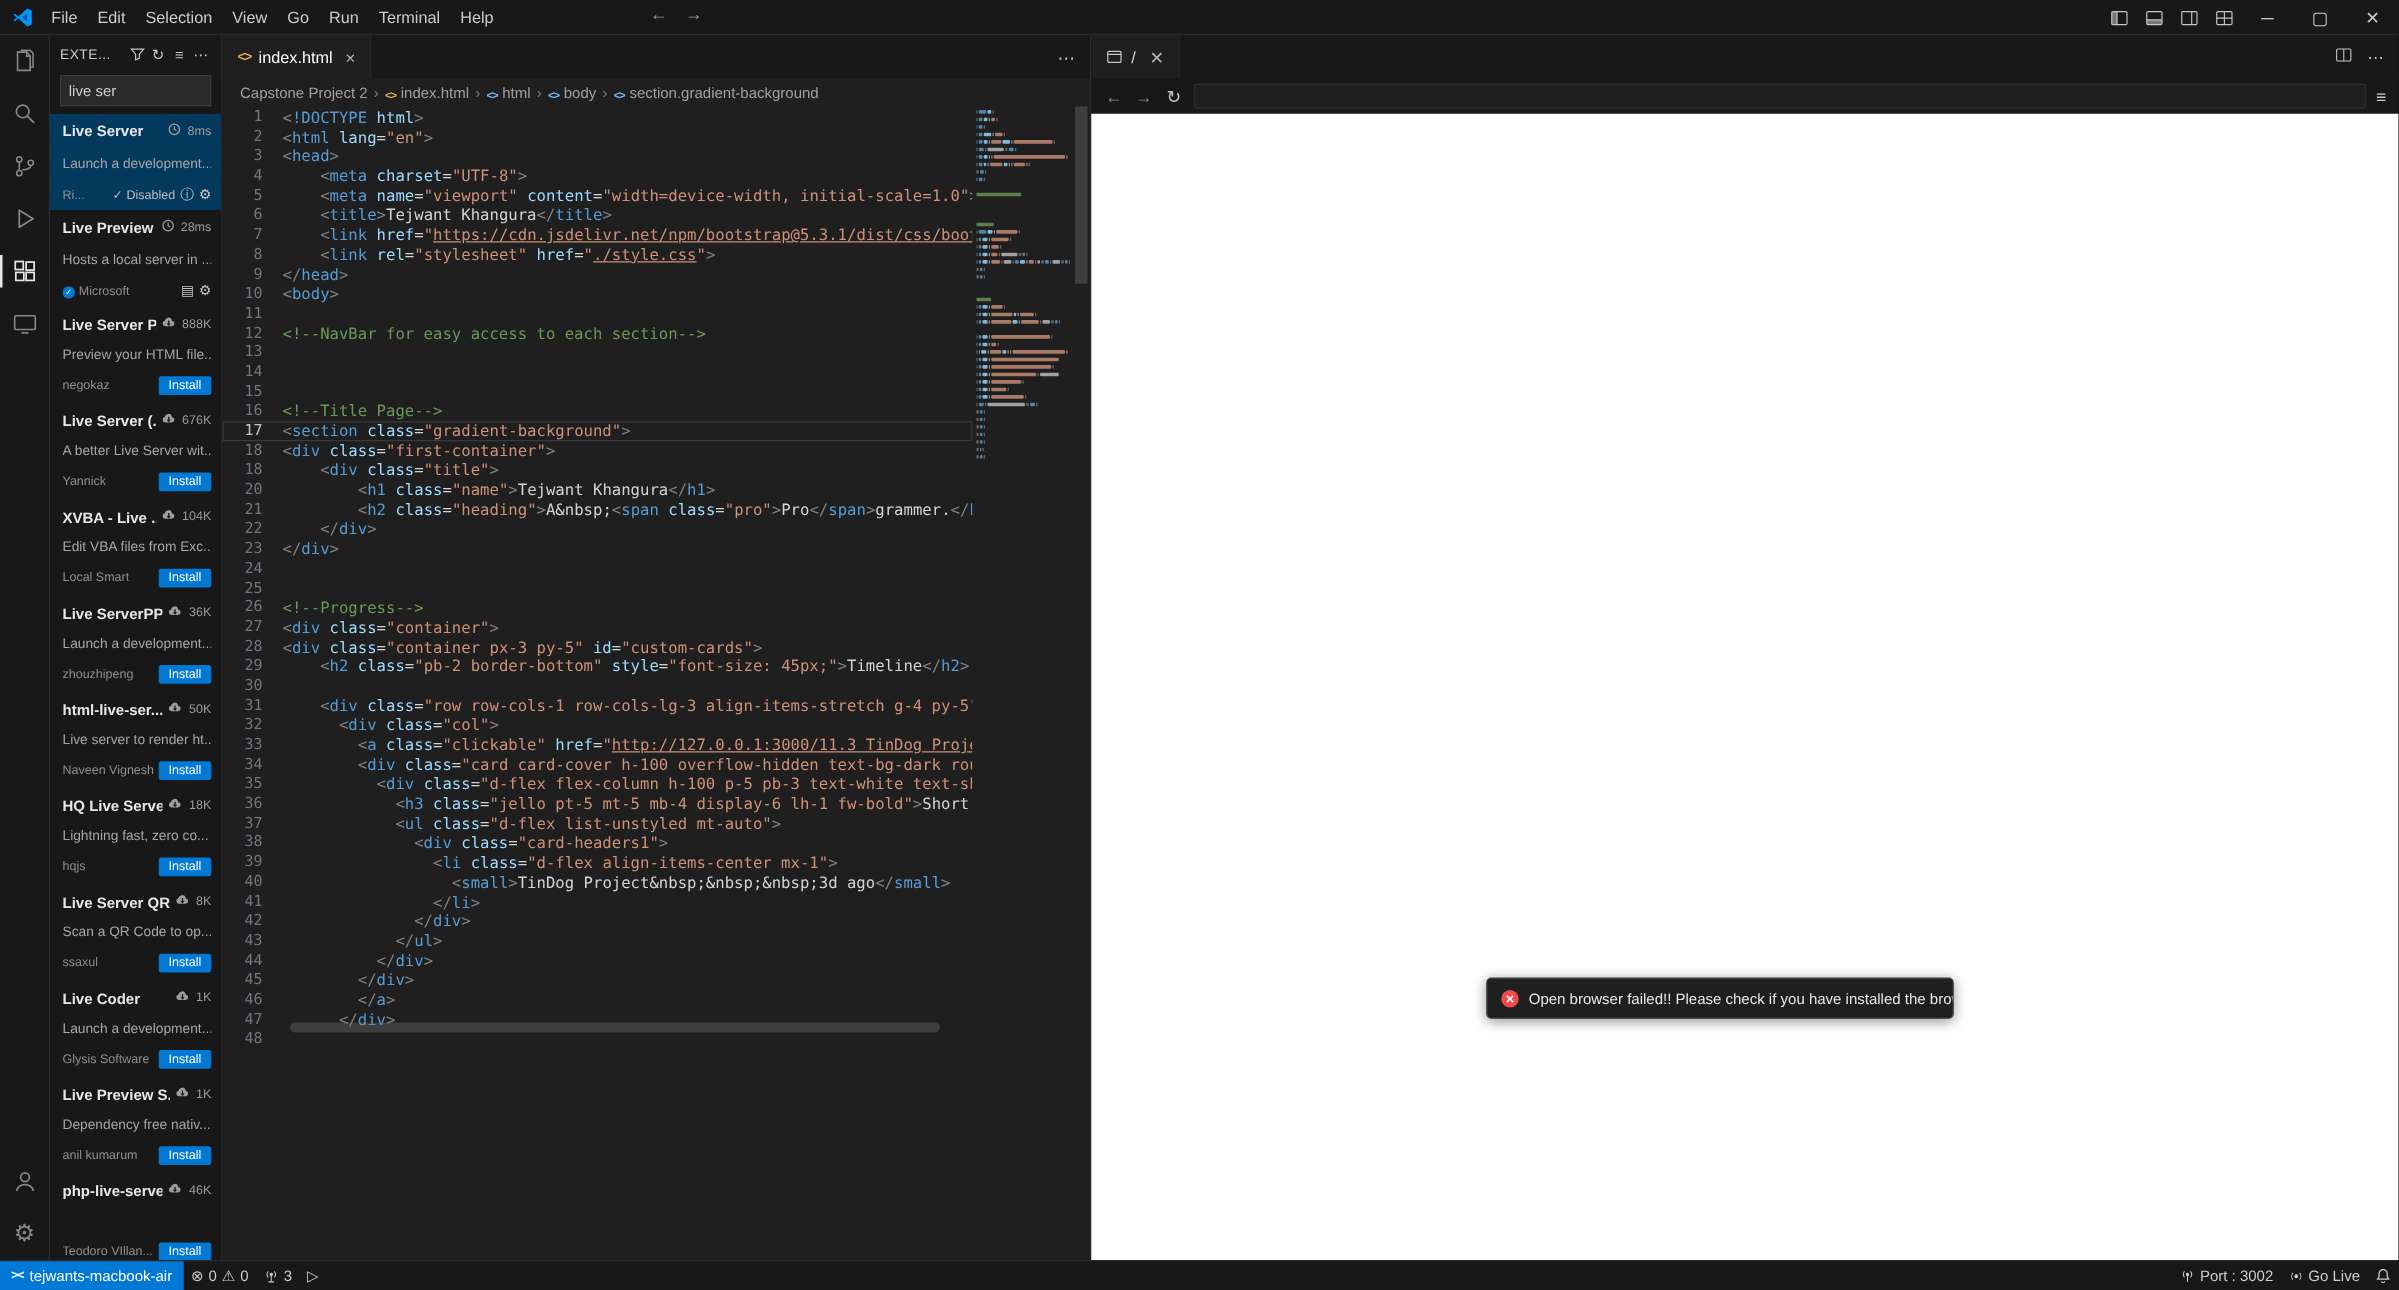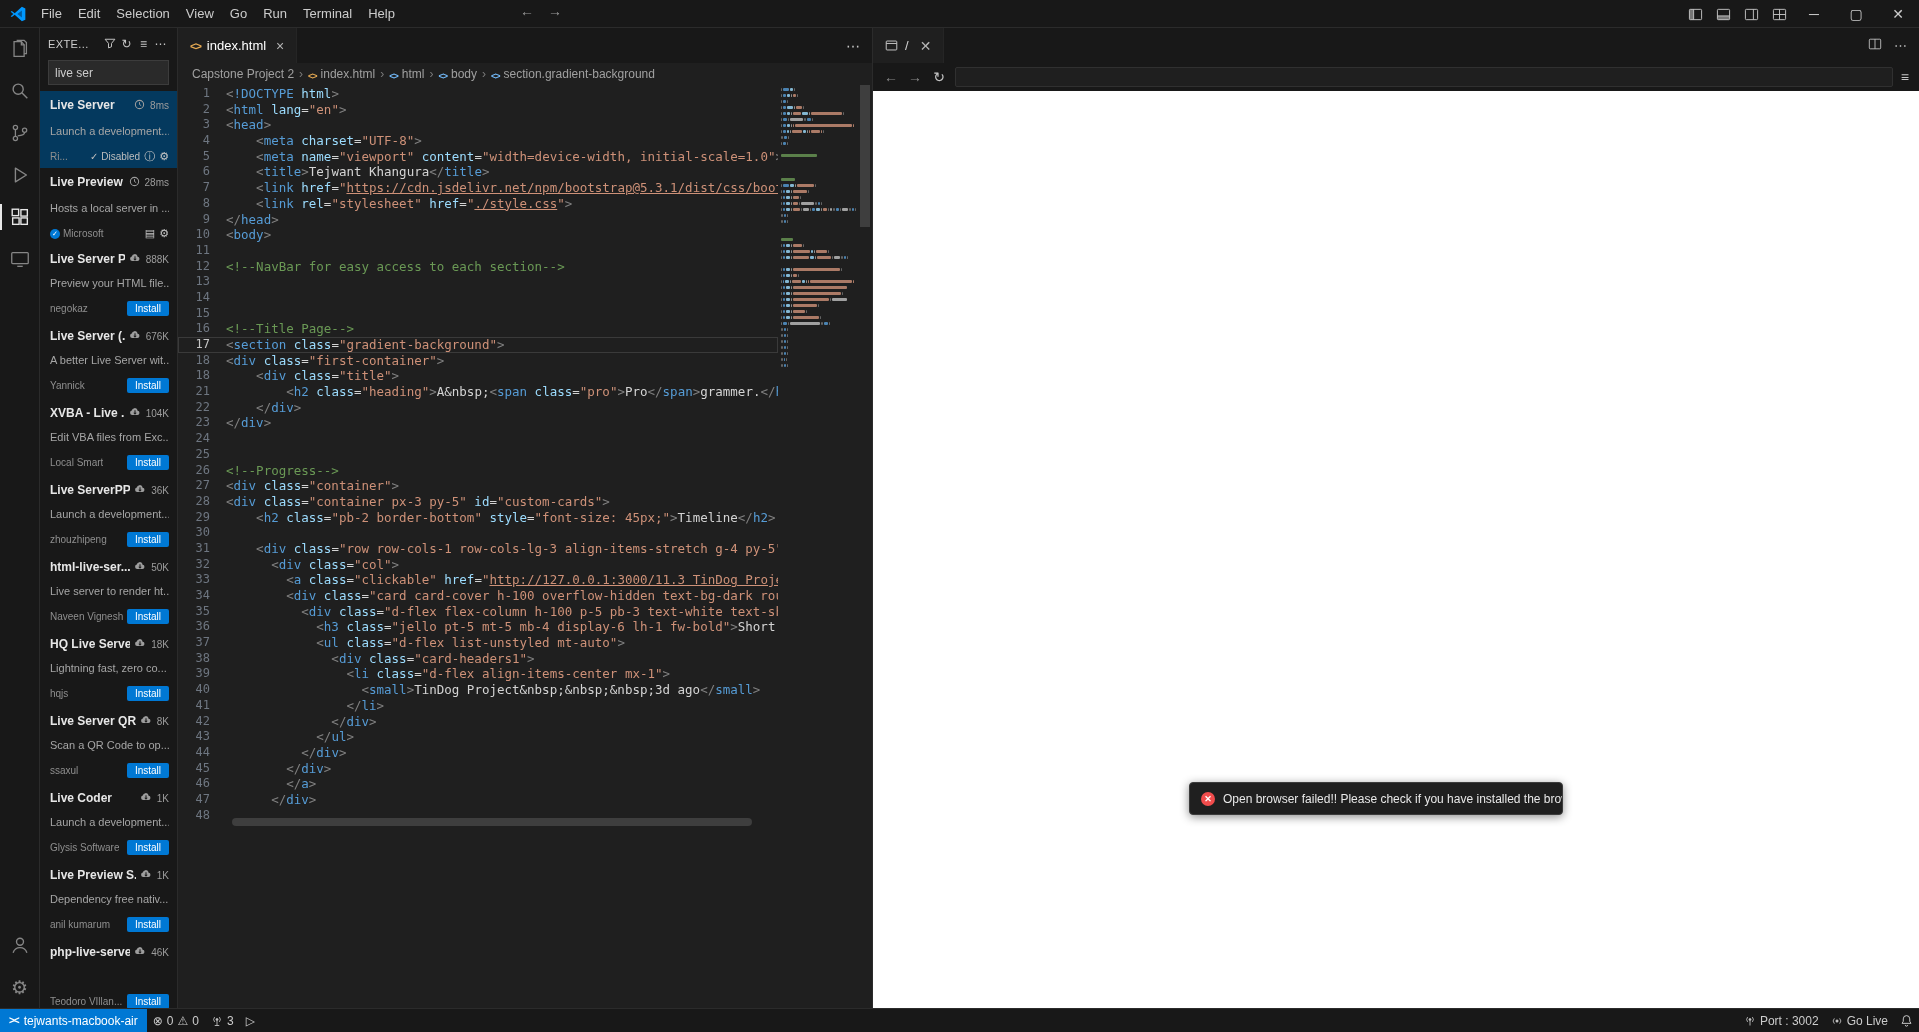--- a/index.html
+++ b/index.html
@@ -605,20 +605,24 @@
             </div>
             <div class="cl">
               <span class="ln">18</span>
               <span class="lt"><span class="tk-p">&lt;</span><span class="tk-t">div</span><span class="tk-a"> class</span><span class="tk-o">=</span><span class="tk-s">"first-container"</span><span class="tk-p">&gt;</span></span>
             </div>
             <div class="cl">
               <span class="ln">18</span>
               <span class="lt"><span class="tk-x">    </span><span class="tk-p">&lt;</span><span class="tk-t">div</span><span class="tk-a"> class</span><span class="tk-o">=</span><span class="tk-s">"title"</span><span class="tk-p">&gt;</span></span>
             </div>
             <div class="cl">
+              <span class="ln">20</span>
+              <span class="lt"><span class="tk-x">        </span><span class="tk-p">&lt;</span><span class="tk-t">h1</span><span class="tk-a"> class</span><span class="tk-o">=</span><span class="tk-s">"name"</span><span class="tk-p">&gt;</span><span class="tk-x">Tejwant Khangura</span><span class="tk-p">&lt;/</span><span class="tk-t">h1</span><span class="tk-p">&gt;</span></span>
+            </div>
+            <div class="cl">
               <span class="ln">21</span>
               <span class="lt"><span class="tk-x">        </span><span class="tk-p">&lt;</span><span class="tk-t">h2</span><span class="tk-a"> class</span><span class="tk-o">=</span><span class="tk-s">"heading"</span><span class="tk-p">&gt;</span><span class="tk-x">A&amp;nbsp;</span><span class="tk-p">&lt;</span><span class="tk-t">span</span><span class="tk-a"> class</span><span class="tk-o">=</span><span class="tk-s">"pro"</span><span class="tk-p">&gt;</span><span class="tk-x">Pro</span><span class="tk-p">&lt;/</span><span class="tk-t">span</span><span class="tk-p">&gt;</span><span class="tk-x">grammer.</span><span class="tk-p">&lt;/</span><span class="tk-t">h2</span></span>
             </div>
             <div class="cl">
               <span class="ln">22</span>
               <span class="lt"><span class="tk-x">    </span><span class="tk-p">&lt;/</span><span class="tk-t">div</span><span class="tk-p">&gt;</span></span>
             </div>
             <div class="cl">
               <span class="ln">23</span>
               <span class="lt"><span class="tk-p">&lt;/</span><span class="tk-t">div</span><span class="tk-p">&gt;</span></span>

